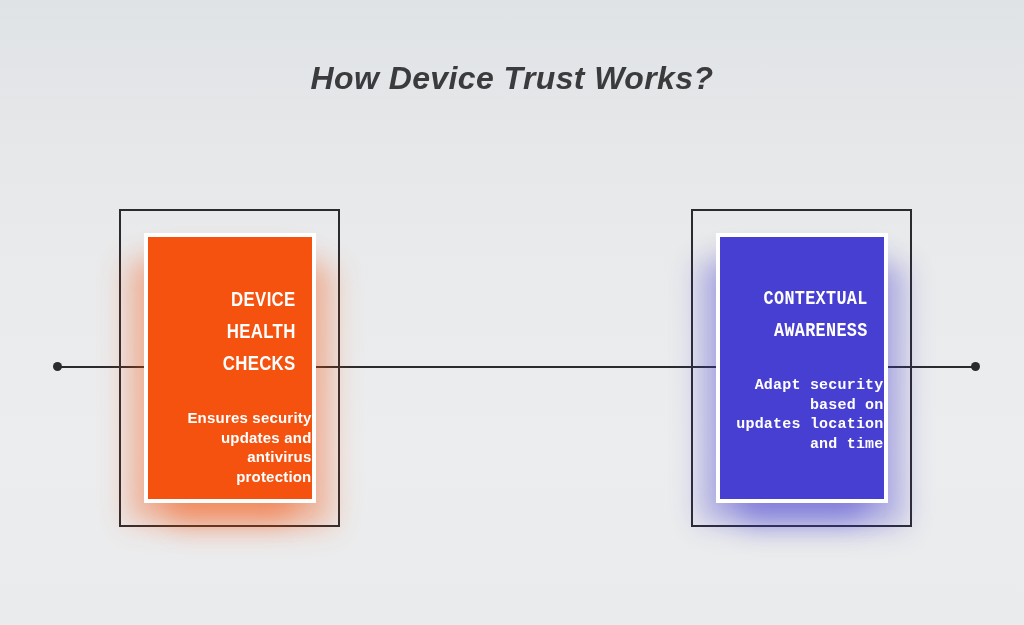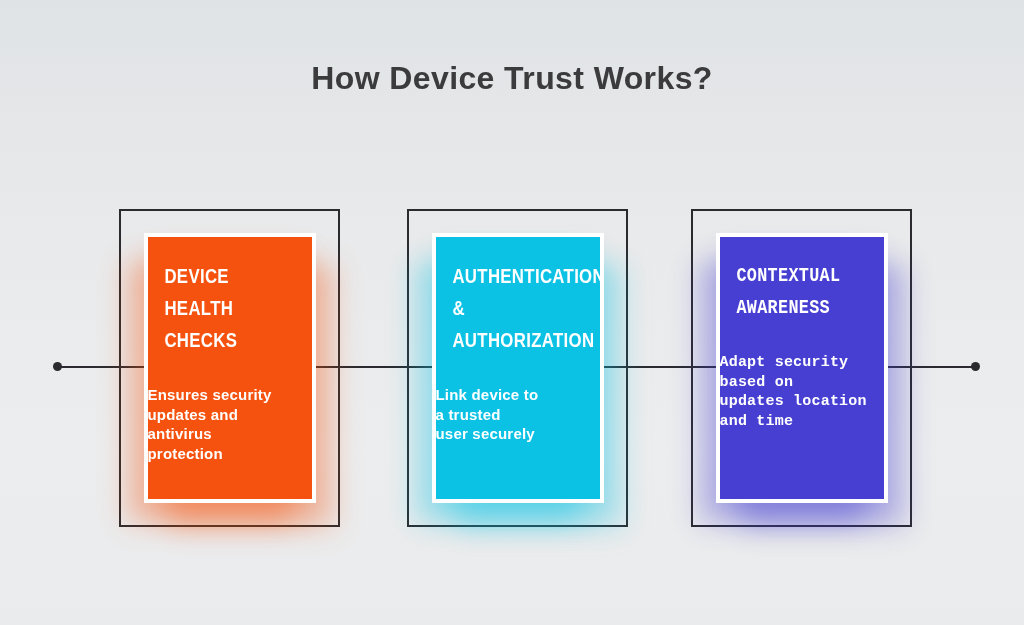--- a/index.html
+++ b/index.html
@@ -13,20 +13,21 @@
       #e9eaeb 38%,
       var(--bg-bottom,#ecedee) 72%,
       #eaebec 100%);
   }
 
   .title{
     position:absolute; top:60px; left:0; width:1024px;
     text-align:center;
     font-size:32px; font-weight:800; letter-spacing:.4px;
     color:var(--title,#3b3b3d);
+    font-style:italic;
   }
 
   
   .flow-line{
     position:absolute; top:366px; left:57px; width:919px; height:2px;
     background:var(--line,#2b2b2f);
   }
   .flow-dot{
     position:absolute; top:362px; width:9px; height:9px;
     border-radius:50%; background:var(--line,#2b2b2f);
@@ -48,23 +49,23 @@
   .card{
     position:absolute; left:50%; top:50%;
     width:172px; height:270px;
     transform:translate(-50%,-50%);
     background:var(--accent,#888);
     border:4px solid #ffffff;
     box-shadow:
       -22px 24px 26px -4px var(--shadow,rgba(0,0,0,.25)),
        22px 28px 26px -4px var(--shadow,rgba(0,0,0,.25)),
        0 16px 28px -8px var(--shadow,rgba(0,0,0,.25));
-    text-align:left;
+    text-align:right;
     color:var(--text,#ffffff);
-    padding-top:23px;
+    padding-top:46px;
   }
   .card-heading{
     white-space:pre-line;
     font-size:21px; line-height:32px; font-weight:800;
     letter-spacing:.4px;
     transform:scaleX(.8);
     transform-origin:50% 50%;
   }
   .card-body{
     white-space:pre-line;
@@ -88,29 +89,20 @@
     <div class="card" style="--accent: #f4520e; --shadow: rgba(244,82,14,0.30);">
       <div class="card-heading">DEVICE
 HEALTH CHECKS</div>
       <div class="card-body">Ensures security
 updates and
 antivirus
 protection</div>
     </div>
   </div>
 
-  <div class="slot s2">
-    <div class="card" style="--accent: #0bc2e5; --shadow: rgba(11,194,229,0.30);">
-      <div class="card-heading">AUTHENTICATION
-&amp; AUTHORIZATION</div>
-      <div class="card-body">Link device to
-a trusted
-user securely</div>
-    </div>
-  </div>
 
   <div class="slot s3">
     <div class="card" style="--accent: #473fd2; --shadow: rgba(71,63,210,0.30);">
       <div class="card-heading">CONTEXTUAL
 AWARENESS</div>
       <div class="card-body">Adapt security
 based on
 updates location
 and time</div>
     </div>

